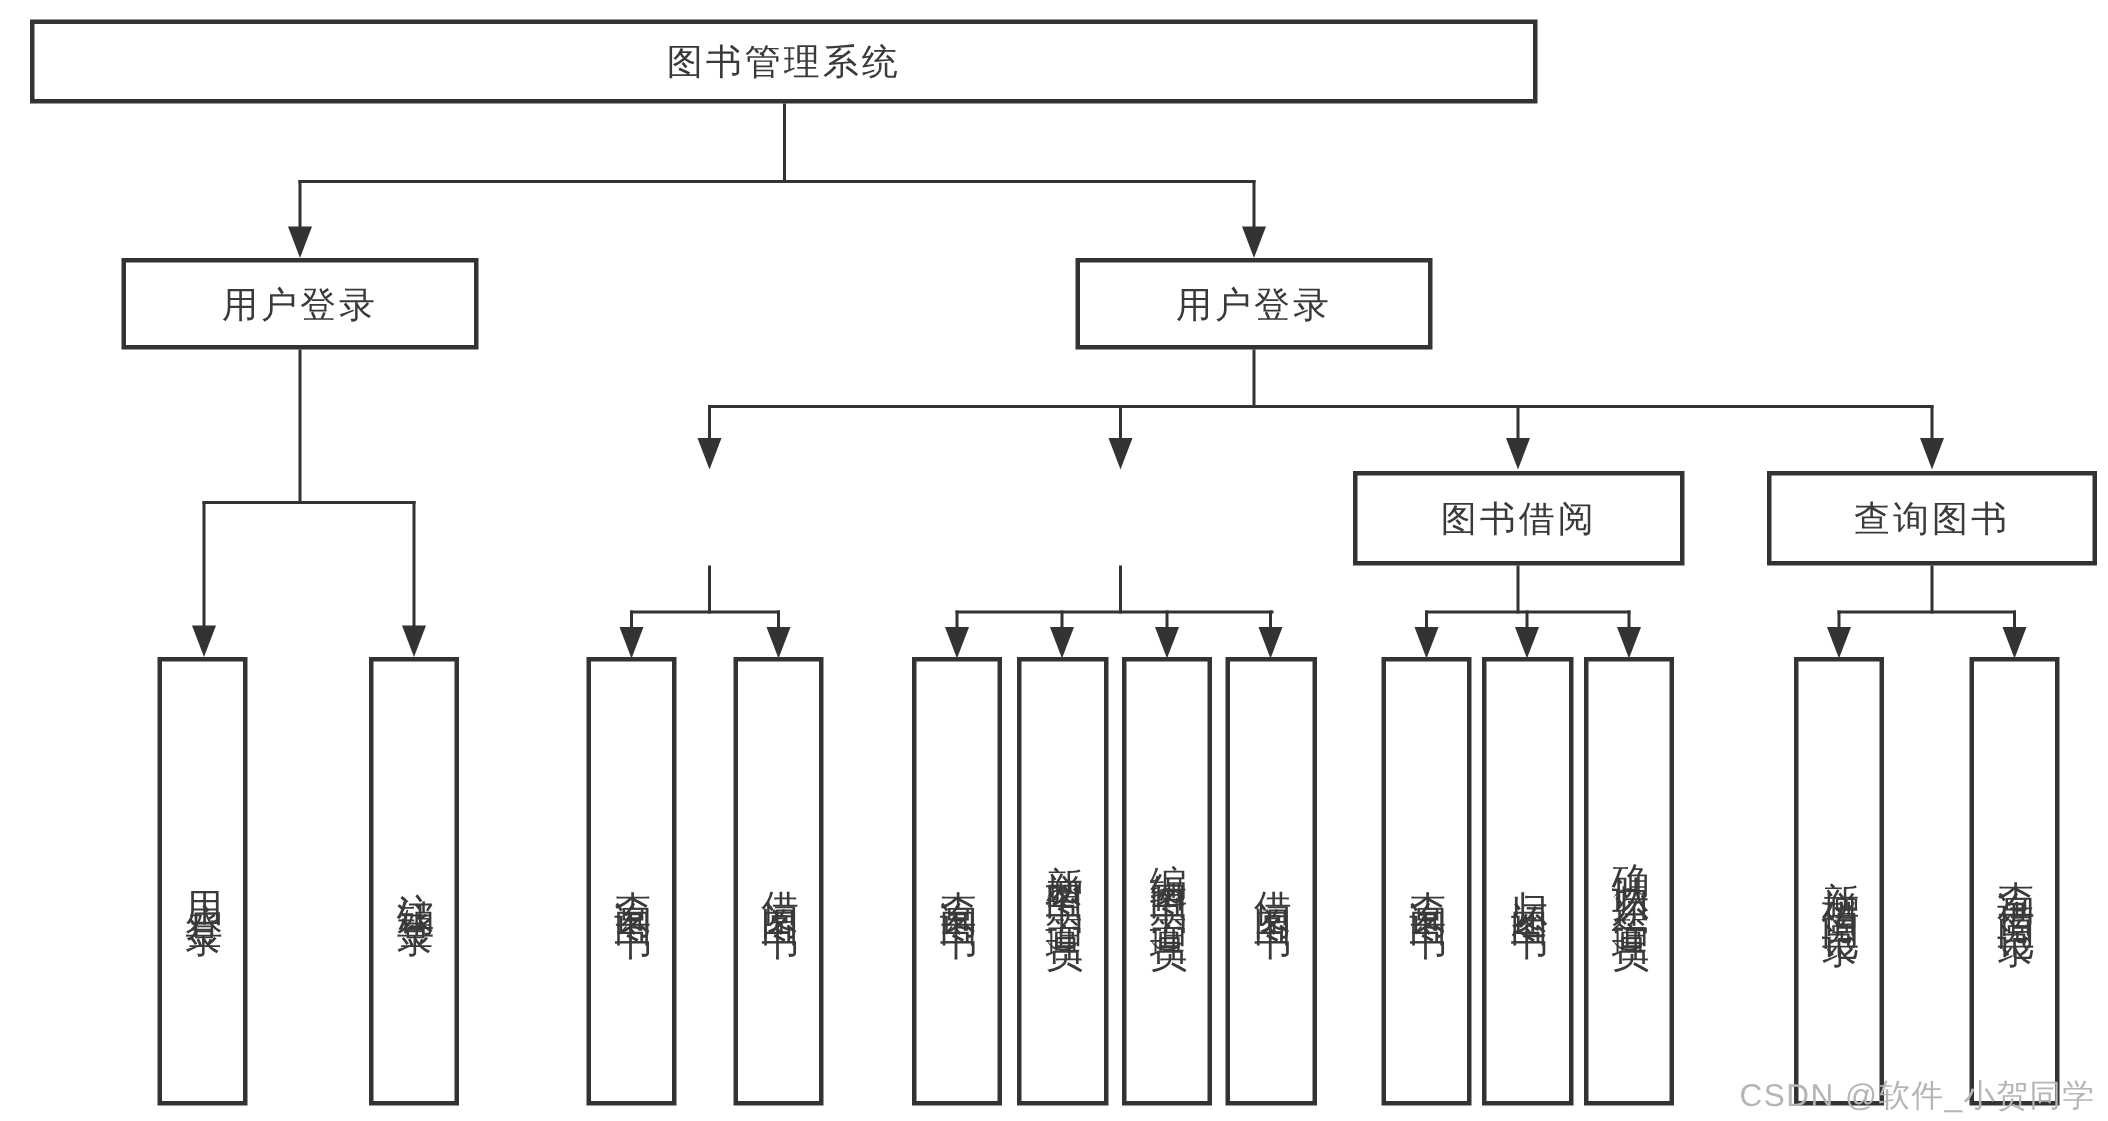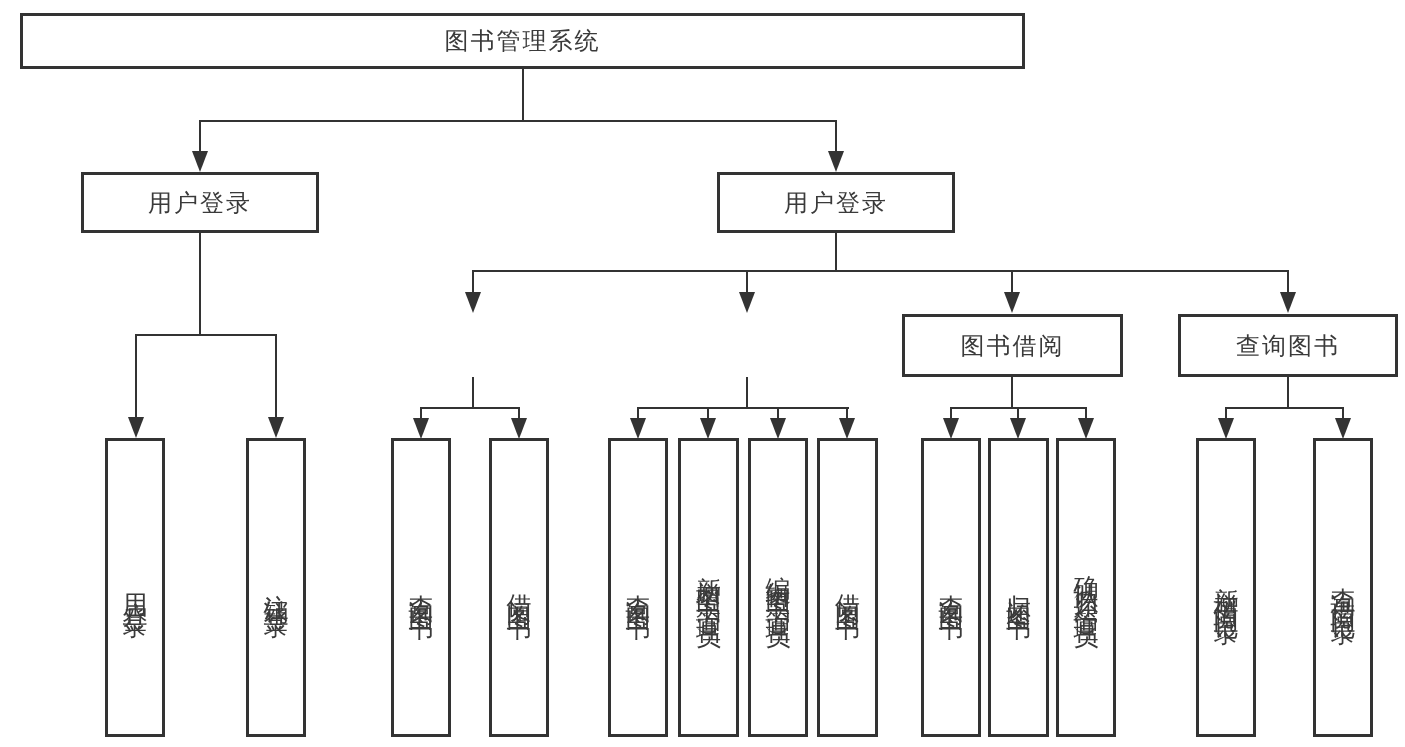--- a/index.html
+++ b/index.html
@@ -145,14 +145,15 @@
   <div class="box vlabel" style="left:748px; top:438px; width:60px; height:299px;">编辑图书（管理员）</div>
   <div class="box vlabel" style="left:817px; top:438px; width:61px; height:299px;">借阅图书</div>
 
   <div class="box vlabel" style="left:921px; top:438px; width:60px; height:299px;">查询图书</div>
   <div class="box vlabel" style="left:988px; top:438px; width:61px; height:299px;">归还图书</div>
   <div class="box vlabel" style="left:1056px; top:438px; width:60px; height:299px;">确认归还（管理员）</div>
 
   <div class="box vlabel" style="left:1196px; top:438px; width:60px; height:299px;">新增借阅记录</div>
   <div class="box vlabel" style="left:1313px; top:438px; width:60px; height:299px;">查询借阅记录</div>
 
+  <div class="watermark">CSDN @软件_小贺同学</div>
 
 </div>
 
 </body></html>

